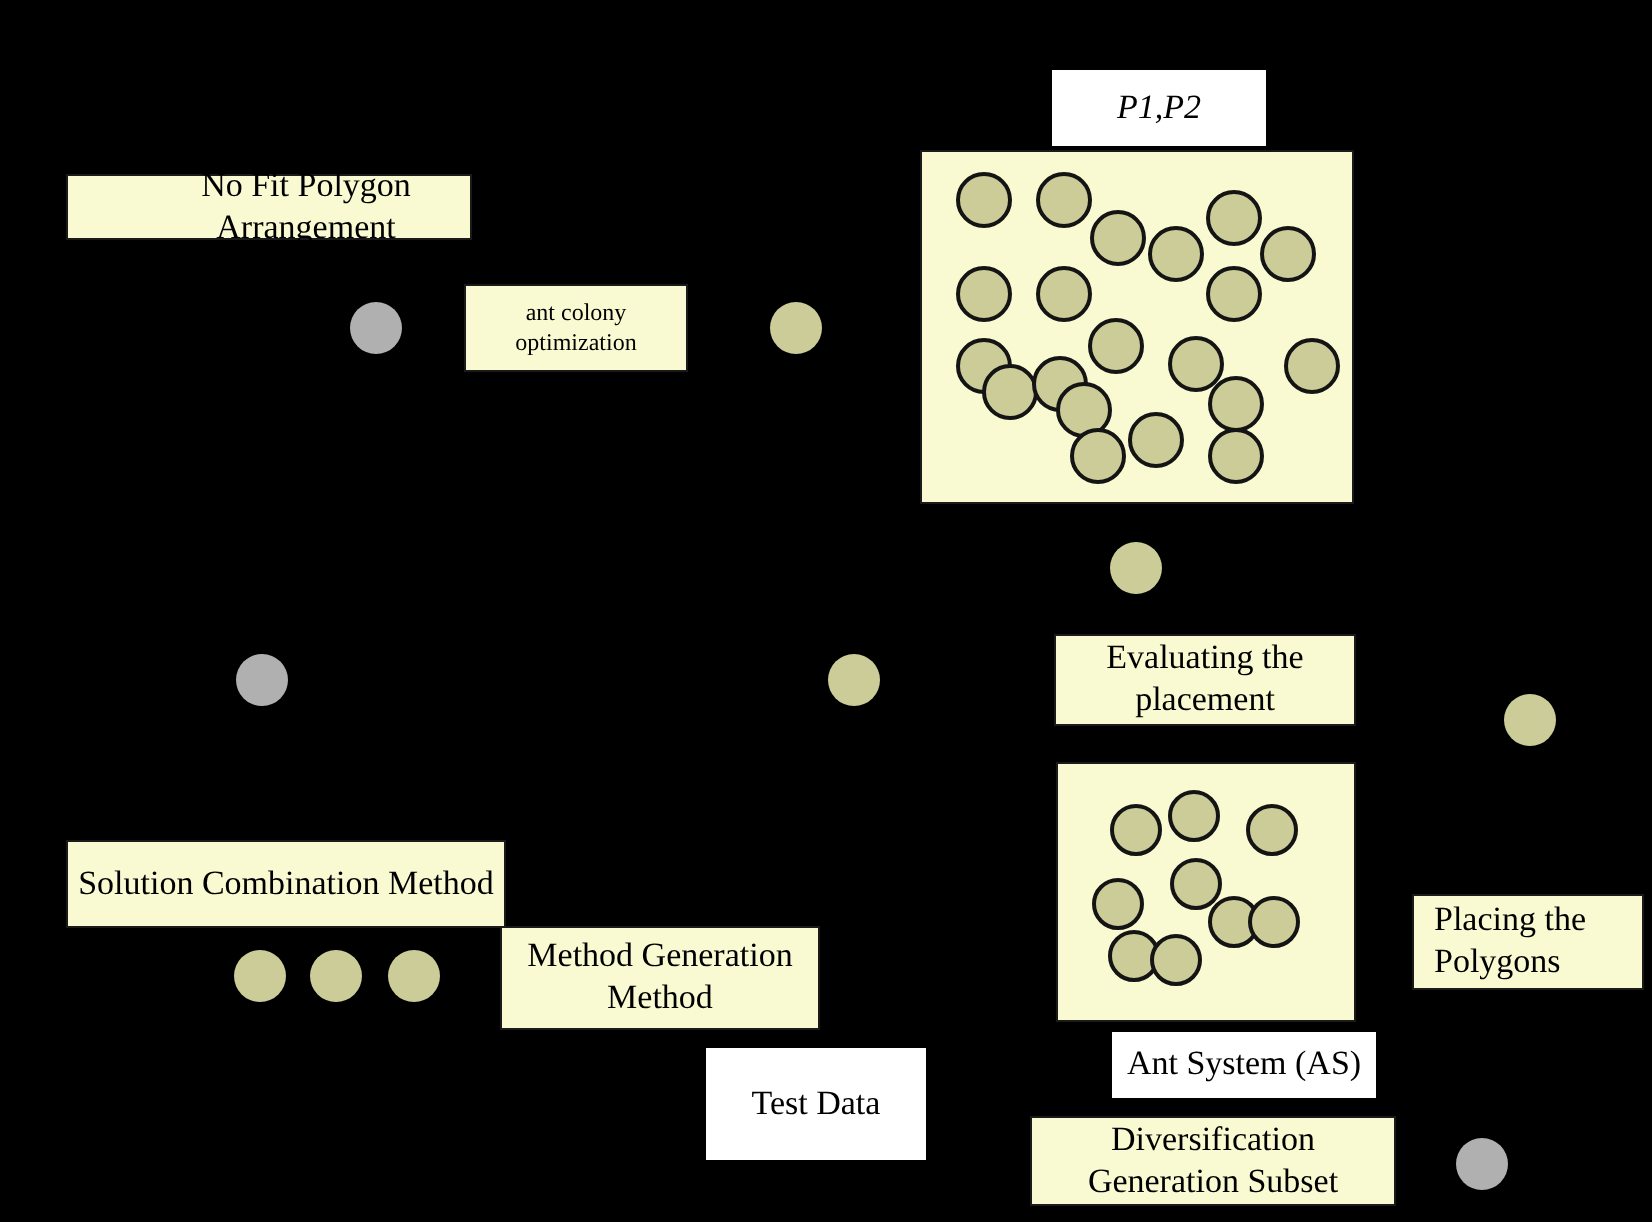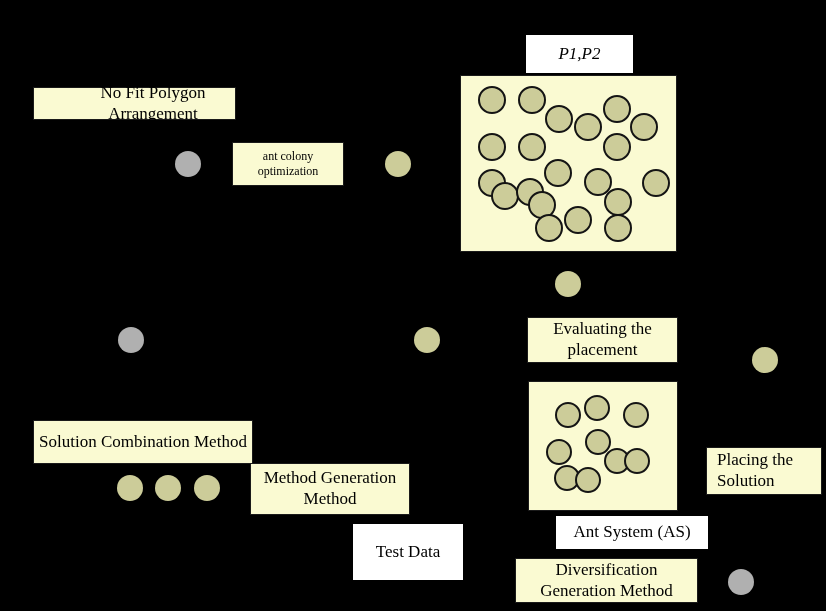--- a/index.html
+++ b/index.html
@@ -46,33 +46,33 @@
       <span>ant colony optimization</span>
     </div>
     <div class="node cream" style="left: 527px; top: 317px; width: 151px; height: 46px;">
       <span>Evaluating the placement</span>
     </div>
     <div class="node cream" style="left: 33px; top: 392px; width: 220px; height: 44px; margin-top: 28px;">
       <span>Solution Combination Method</span>
     </div>
     <div class="node cream" style="left: 528px; top: 381px; width: 150px; height: 130px;"></div>
     <div class="node cream align-left" style="left: 706px; top: 447px; width: 116px; height: 48px;">
-      <span>Placing the Solution</span>
+      <span>Placing the Polygons</span>
     </div>
     <div class="node cream" style="left: 250px; top: 463px; width: 160px; height: 52px;">
       <span>Method Generation Method</span>
     </div>
     <div class="node white" style="left: 353px; top: 524px; width: 110px; height: 56px;">
       <span>Test Data</span>
     </div>
-    <div class="node white" style="left: 556px; top: 516px; width: 152px; height: 33px;">
+    <div class="node white" style="left: 556px; top: 516px; width: 132px; height: 33px;">
       <span>Ant System (AS)</span>
     </div>
     <div class="node cream" style="left: 515px; top: 558px; width: 183px; height: 45px;">
-      <span>Diversification Generation Method</span>
+      <span>Diversification Generation Subset</span>
     </div>
     <div class="circle gray" style="left: 175px; top: 151px; width: 26px; height: 26px;"></div>
     <div class="circle olive" style="left: 385px; top: 151px; width: 26px; height: 26px;"></div>
     <div class="circle gray" style="left: 118px; top: 327px; width: 26px; height: 26px;"></div>
     <div class="circle olive" style="left: 414px; top: 327px; width: 26px; height: 26px;"></div>
     <div class="circle olive" style="left: 555px; top: 271px; width: 26px; height: 26px;"></div>
     <div class="circle olive" style="left: 752px; top: 347px; width: 26px; height: 26px;"></div>
     <div class="circle olive" style="left: 117px; top: 475px; width: 26px; height: 26px;"></div>
     <div class="circle olive" style="left: 155px; top: 475px; width: 26px; height: 26px;"></div>
     <div class="circle olive" style="left: 194px; top: 475px; width: 26px; height: 26px;"></div>

